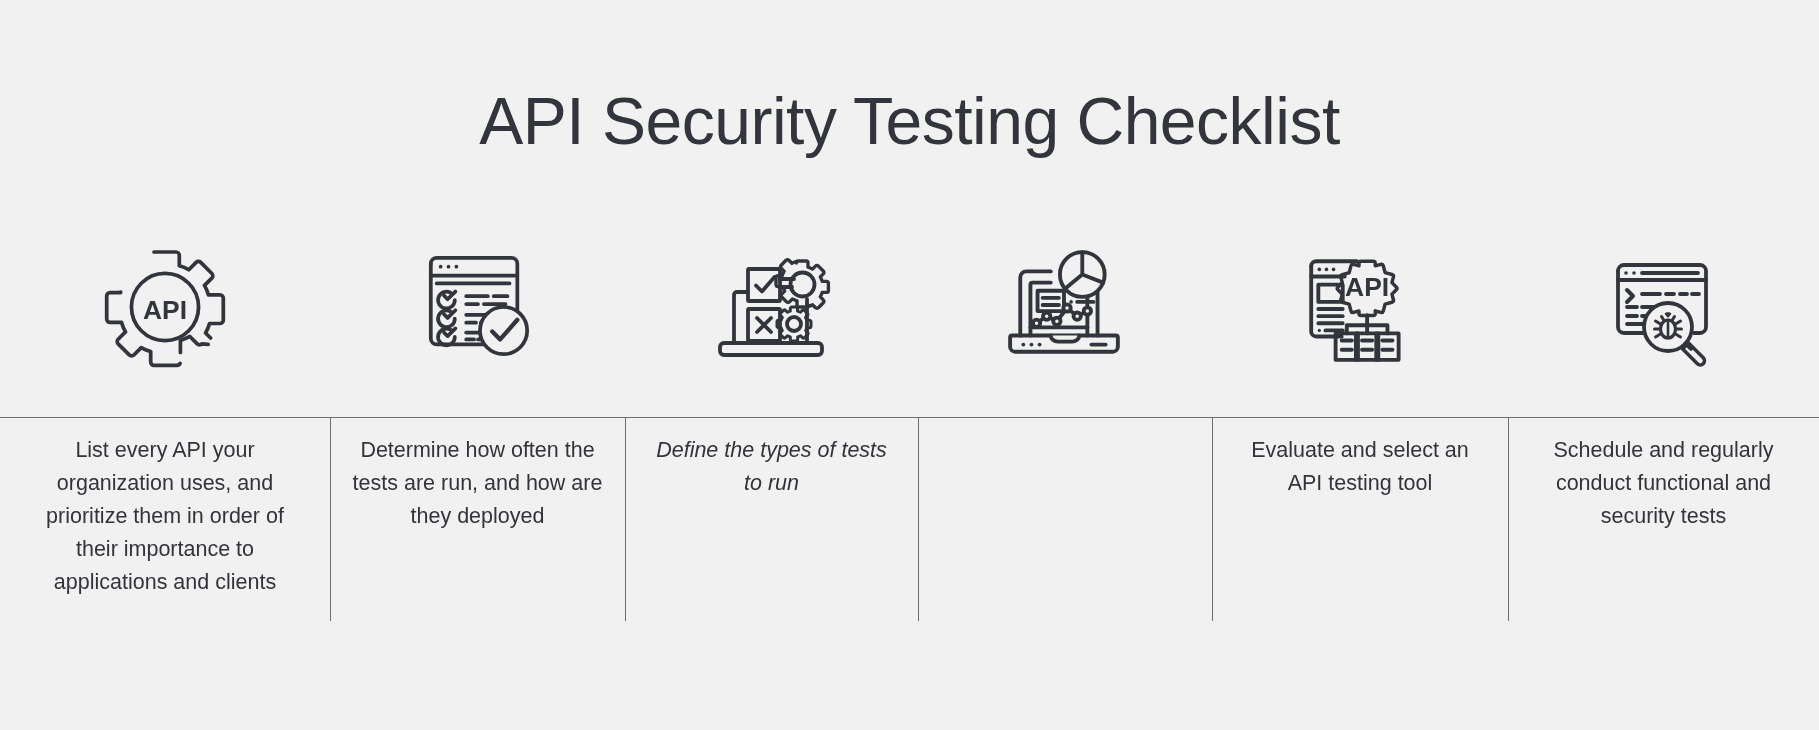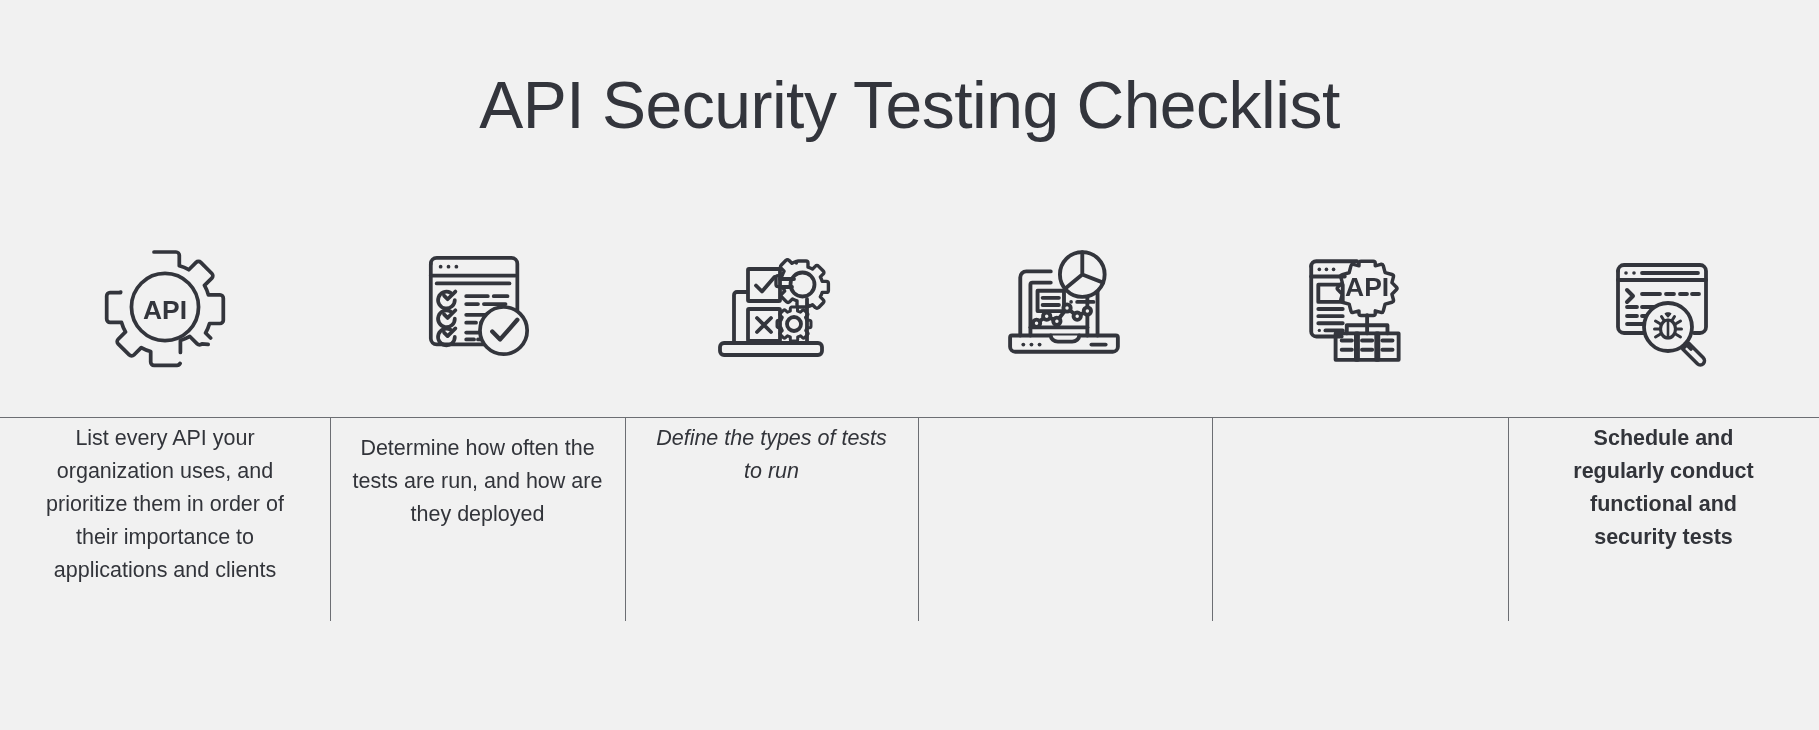--- a/index.html
+++ b/index.html
@@ -20,21 +20,21 @@
   .infographic {
     position: relative;
     width: 1819px;
     height: 730px;
     background: #f1f1f1;
   }
 
   
   .title {
     position: absolute;
-    top: 62px;
+    top: 78px;
     left: 0;
     width: 1819px;
     text-align: center;
     font-size: 66px;
     font-weight: 400;
     letter-spacing: -0.5px;
     line-height: 86px;
     color: #33353c;
     white-space: nowrap;
   }
@@ -54,21 +54,21 @@
     position: relative;
     flex: 0 0 auto;
     height: 400px;
     display: flex;
     flex-direction: column;
     align-items: center;
   }
 
   
   .col-0 { width: 330px; }
-  .col-1 { width: 295px; gap: 10px; }
+  .col-1 { width: 295px; }
   .col-2 { width: 293px; font-style: italic; }
   .col-3 { width: 294px; }
   .col-4 { width: 296px; }
   .col-5 { width: 311px; }
 
   
   .column + .column::before {
     content: "";
     position: absolute;
     left: 0;
@@ -86,30 +86,30 @@
     justify-content: center;
   }
 
   .icon-wrap svg {
     display: block;
   }
 
   .caption {
     width: 100%;
     padding: 0 22px;
-    margin-top: 30px;
+    margin-top: 42px;
     text-align: center;
     font-size: 21.5px;
     line-height: 33px;
     font-weight: 400;
     color: #32343a;
   }
 
   .col-0 .caption { padding: 0 30px; }
-  .col-5 .caption { padding: 0 42px; font-weight: bold; }
+  .col-5 .caption { padding: 0 42px; }
 
   
   .hrule {
     position: absolute;
     left: 0;
     top: 417px;
     width: 1819px;
     height: 1px;
     background: #6c6e73;
   }
@@ -252,20 +252,21 @@
           <path d="M67 68v10M67 78H47v8M67 78h20v8M67 78v8"></path>
 
           <rect x="36" y="86" width="22" height="26"></rect>
           <path d="M42 93h10M42 102h10"></path>
           <rect x="56" y="86" width="22" height="26"></rect>
           <path d="M62 93h10M62 102h10"></path>
           <rect x="76" y="86" width="22" height="26"></rect>
           <path d="M82 93h10M82 102h10"></path>
         </svg>
       </div>
+      <div class="caption">Evaluate and select an API testing tool</div>
     </div>
 
     <div class="column col-5">
       <div class="icon-wrap">
         <svg width="120" height="120" viewBox="0 0 120 120" fill="none" stroke="#33353c" stroke-width="3.8" stroke-linecap="round" stroke-linejoin="round">
 
           <path d="M14 24a6 6 0 016-6h76a6 6 0 016 6v56a6 6 0 01-6 6h-6"></path>
           <path d="M14 24v56a6 6 0 006 6h30"></path>
           <path d="M14 33h88"></path>
           <circle cx="22" cy="26" r="1.8" fill="#33353c" stroke="none"></circle>

